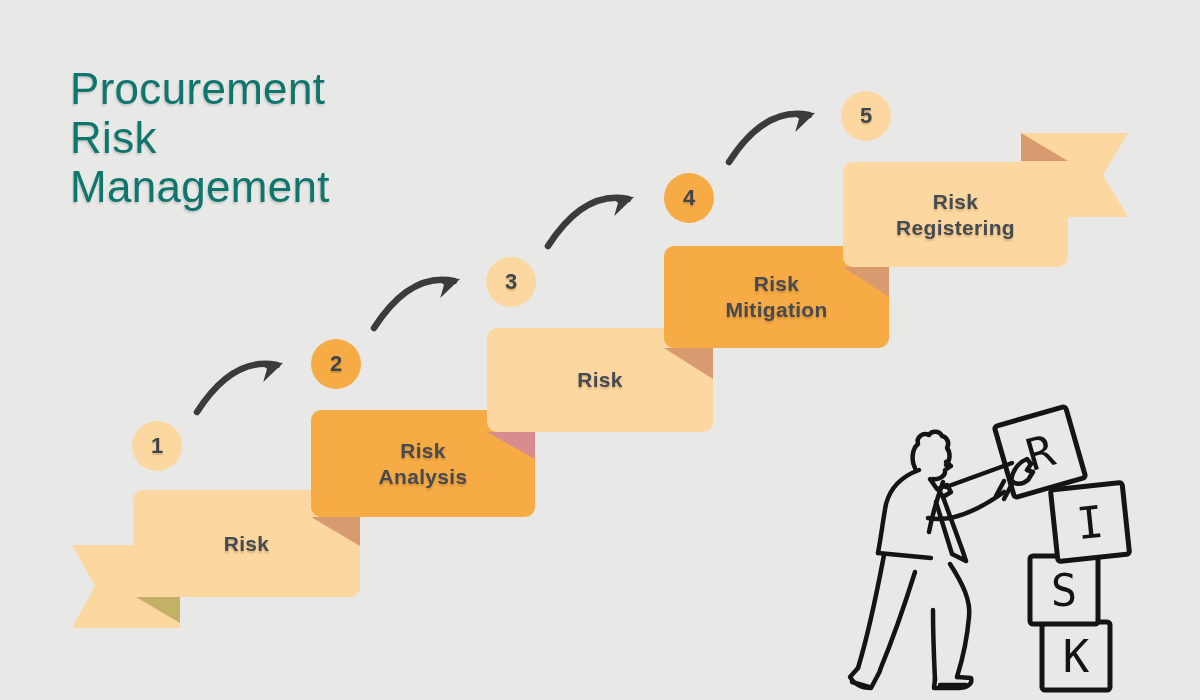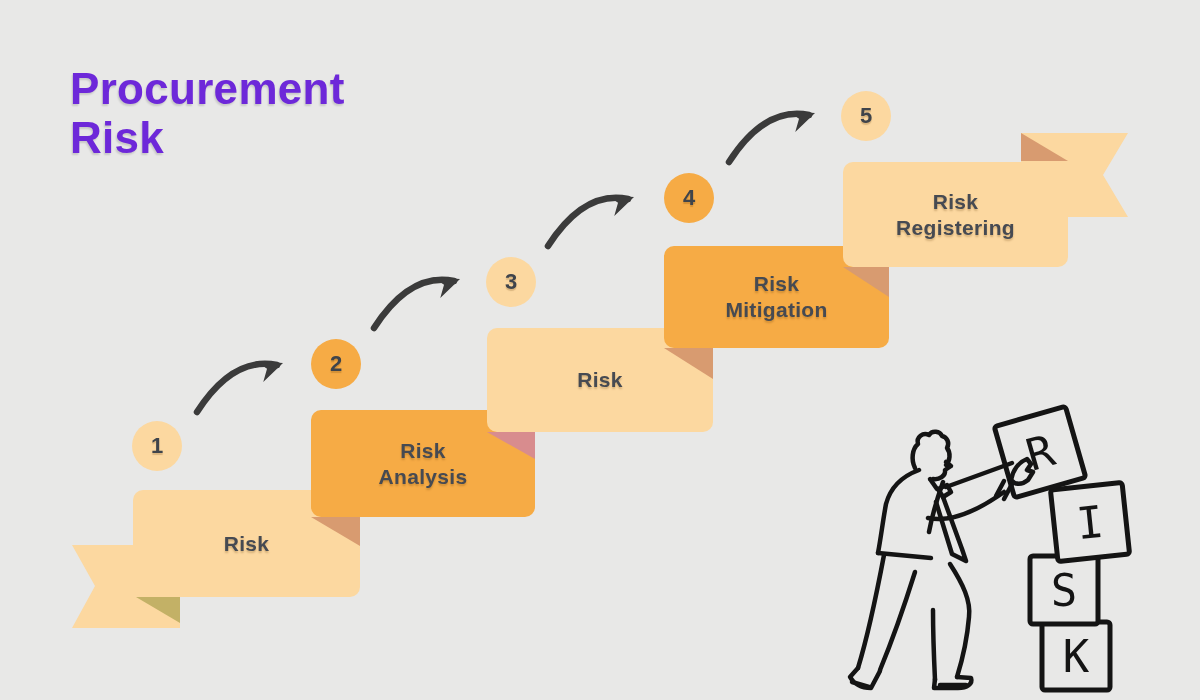--- a/index.html
+++ b/index.html
@@ -6,22 +6,22 @@
   .canvas{
     position:relative; width:1200px; height:700px; overflow:hidden;
     background:#e8e8e7;
     font-family:"Liberation Sans", sans-serif;
   }
   svg.layer{position:absolute;left:0;top:0;pointer-events:none;}
 
   
   .title{
     position:absolute; left:70px; top:64px; width:420px;
-    font-weight:bold; font-size:44px; line-height:49px;
-    letter-spacing:.3px; color:#6d28d9;
+    font-weight:normal; font-size:44px; line-height:49px;
+    letter-spacing:.3px; color:#0f766e;
     text-shadow:-1px 2px 2px rgba(0,0,0,.14);
   }
 
   
   .box{
     position:absolute; border-radius:10px;
     display:flex; flex-direction:column; align-items:center; justify-content:center;
     font-weight:bold; font-size:21px; line-height:26px; letter-spacing:.3px;
     color:#464a52; text-align:center;
     text-shadow:0 2px 2px rgba(95,55,5,.25);
@@ -62,20 +62,21 @@
   <svg class="layer back-layer" width="1200" height="700" viewBox="0 0 1200 700">
     <polygon points="72,545 180,545 180,628 72,628 95,586" fill="#fcd8a0"></polygon>
     <polygon points="136,597 180,597 180,623" fill="#c3b166"></polygon>
     <polygon points="1021,133 1128,133 1103,175 1128,217 1021,217" fill="#fcd8a0"></polygon>
     <polygon points="1021,133 1068,161 1021,161" fill="#d89b70"></polygon>
   </svg>
 
   <div class="title">
     <div>Procurement</div>
     <div>Risk</div>
+    <div>Management</div>
   </div>
 
   <div class="box light s1">
     <span>Risk</span>
   </div>
   <div class="box orange s2">
     <span>Risk</span>
     <span>Analysis</span>
   </div>
   <div class="box light s3">

